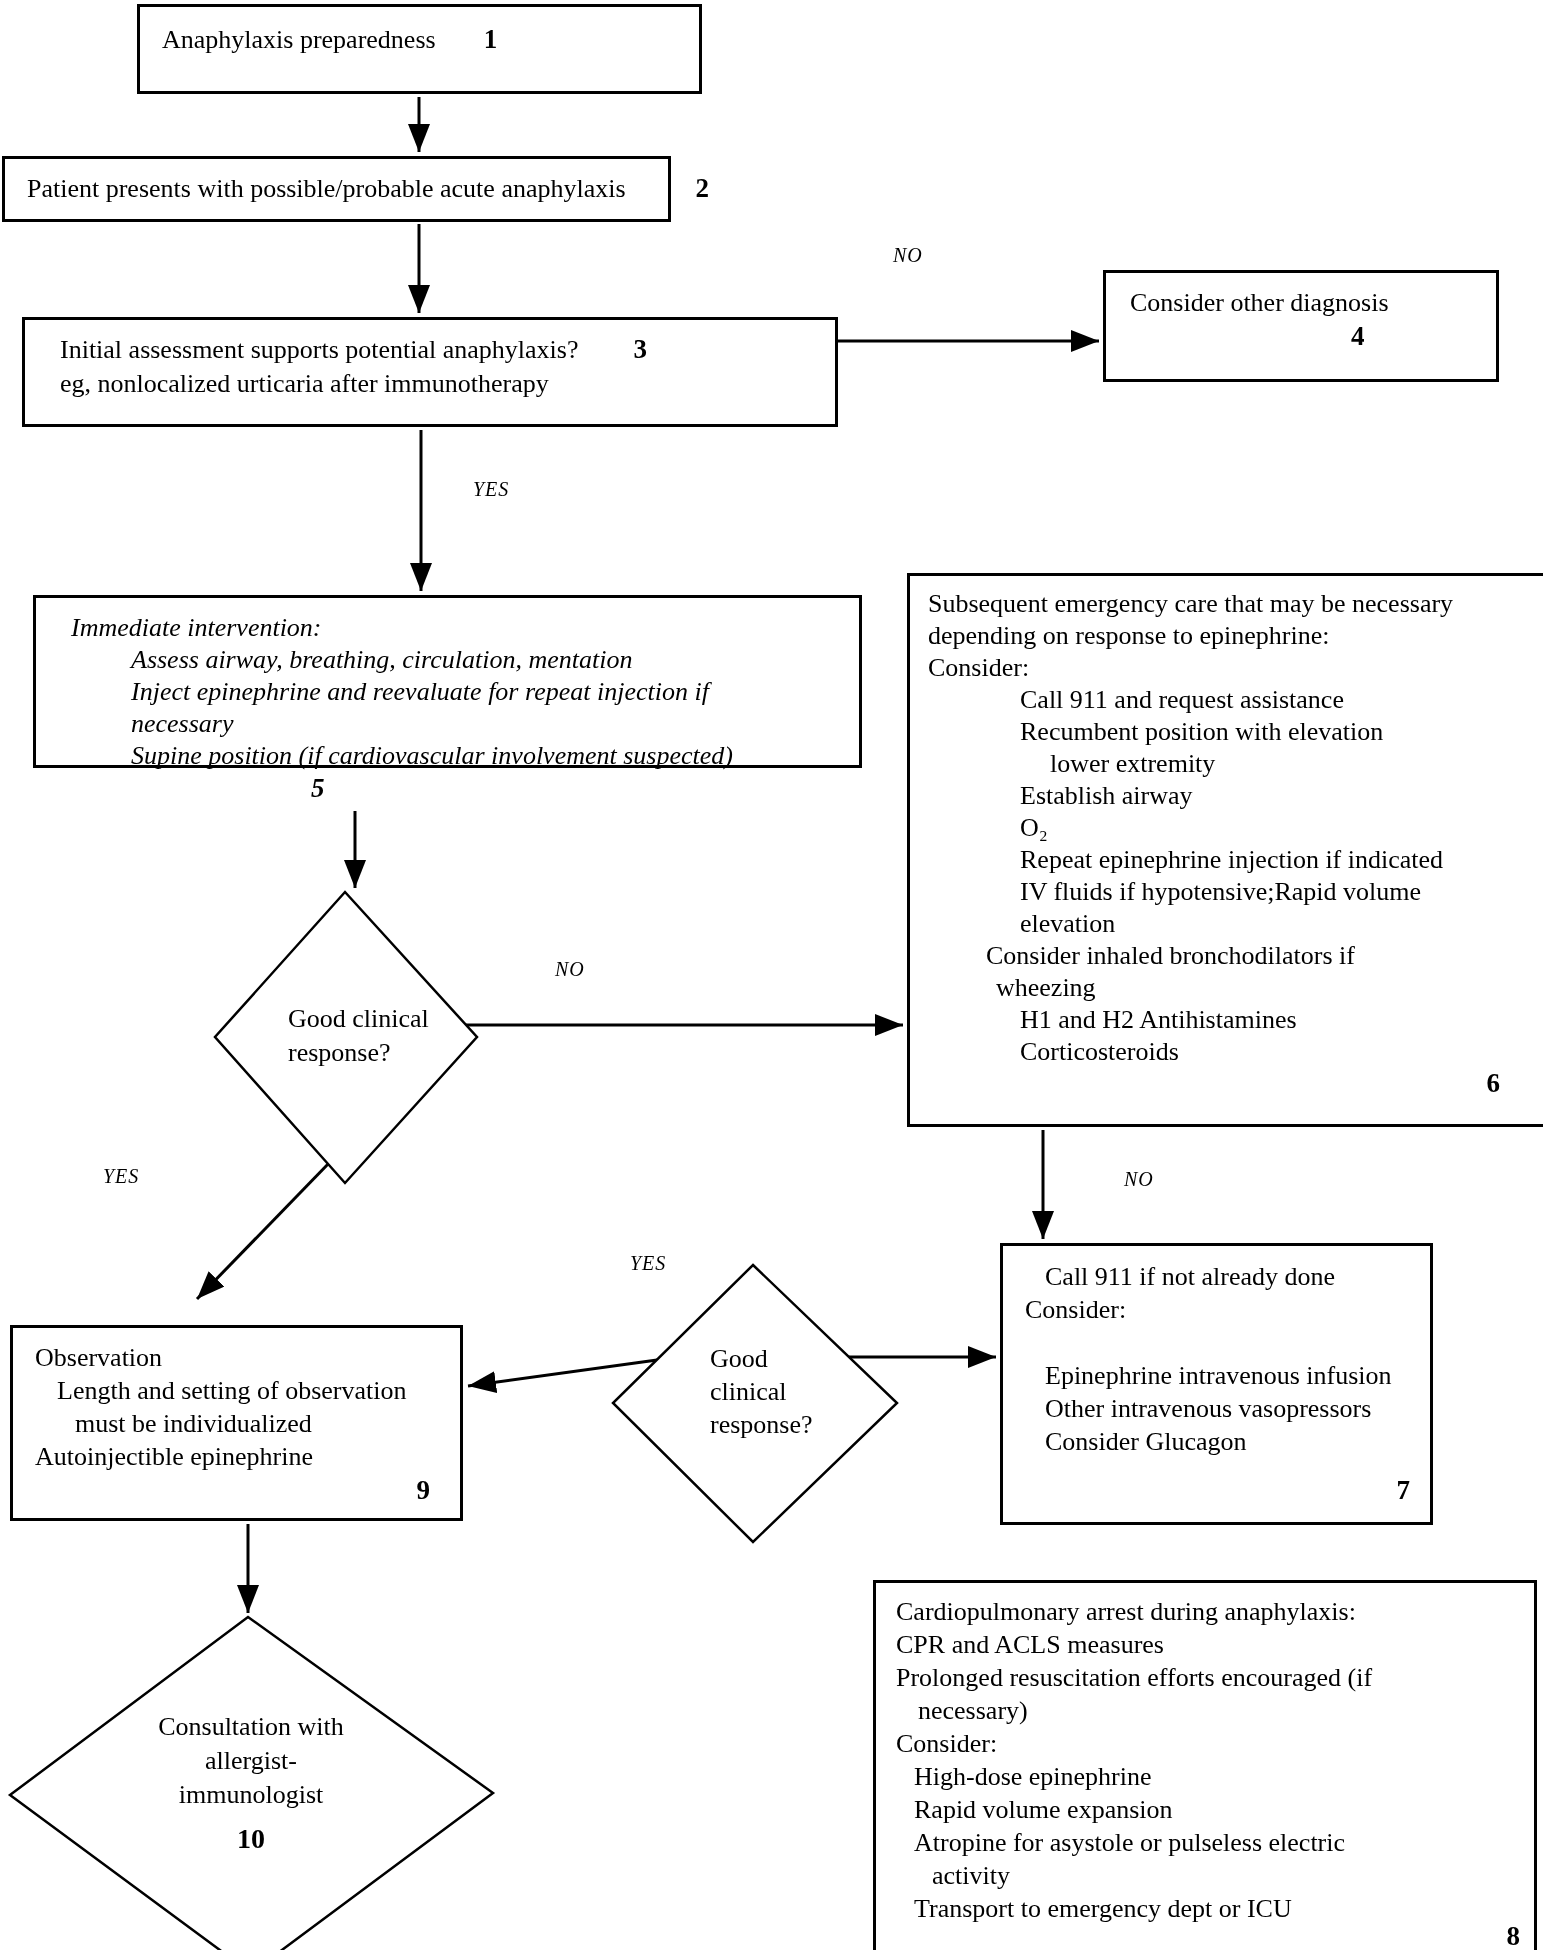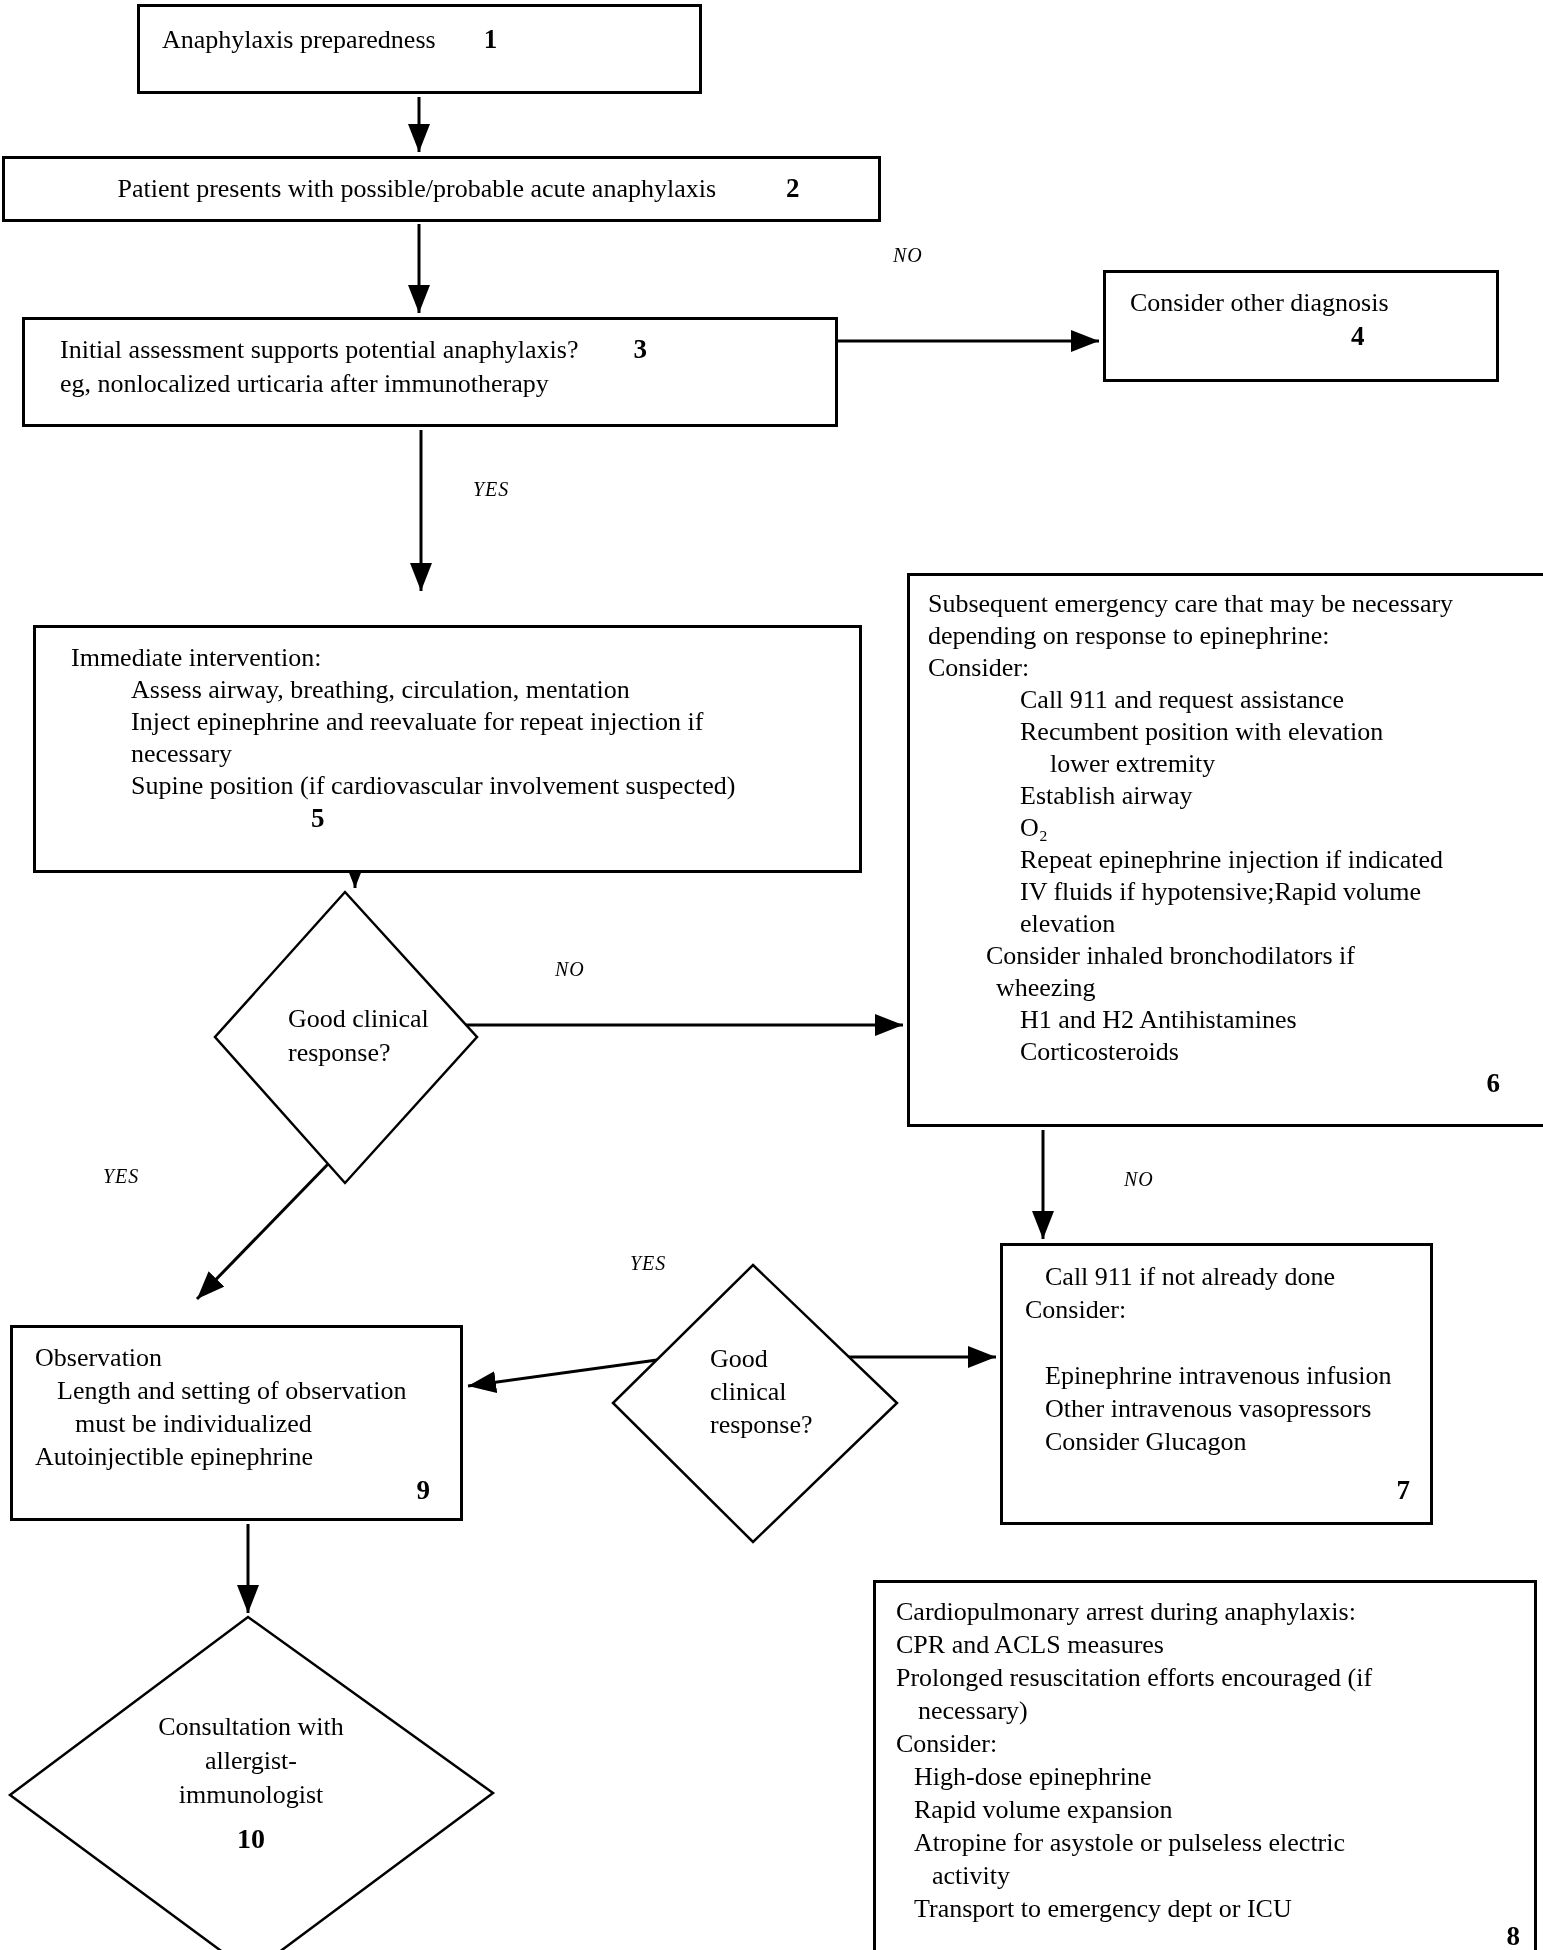--- a/index.html
+++ b/index.html
@@ -14,33 +14,33 @@
   .ln{line-height:33px;min-height:33px;white-space:nowrap;}
   .num{font-weight:bold;font-size:27px;}
   .abs-num{position:absolute;font-weight:bold;font-size:27px;}
   .dtext{position:absolute;z-index:2;}
   .elabel{position:absolute;z-index:2;font-size:20px;letter-spacing:1px;font-style:italic;}
 
   
   #b1{left:137px;top:4px;width:565px;height:90px;padding:16px 0 0 22px;}
   #b1 .num{margin-left:48px;}
   
-  #b2{left:2px;top:156px;width:879px;height:66px;padding:13px 0 0 34px;text-align:center;}
+  #b2{left:2px;top:156px;width:669px;height:66px;padding:13px 0 0 22px;}
   #b2 .num{margin-left:70px;}
   
   #b3{left:22px;top:317px;width:816px;height:110px;padding:12px 0 0 35px;}
   #b3 .ln{line-height:34px;}
   #b3 .num{margin-left:55px;}
   
   #b4{left:1103px;top:270px;width:396px;height:112px;padding:14px 0 0 0;}
   #b4 .ln{line-height:32px;}
   #b4 .l0{padding-left:24px;}
   #b4 .numline{padding-left:245px;}
   
-  #b5{left:33px;top:625px;width:829px;height:248px;padding:14px 0 0 35px;}
+  #b5{left:33px;top:595px;width:829px;height:173px;padding:14px 0 0 35px;font-style:italic;}
   #b5 .ln{line-height:32px;min-height:32px;}
   #b5 .i1{padding-left:60px;}
   #b5 .numline{padding-left:240px;}
   
   #b6{left:907px;top:573px;width:651px;height:554px;padding:12px 0 0 18px;}
   #b6 .ln{line-height:32px;min-height:32px;}
   #b6 .i1{padding-left:92px;}
   #b6 .i2{padding-left:122px;}
   #b6 .i3{padding-left:58px;}
   #b6 .i4{padding-left:68px;}

